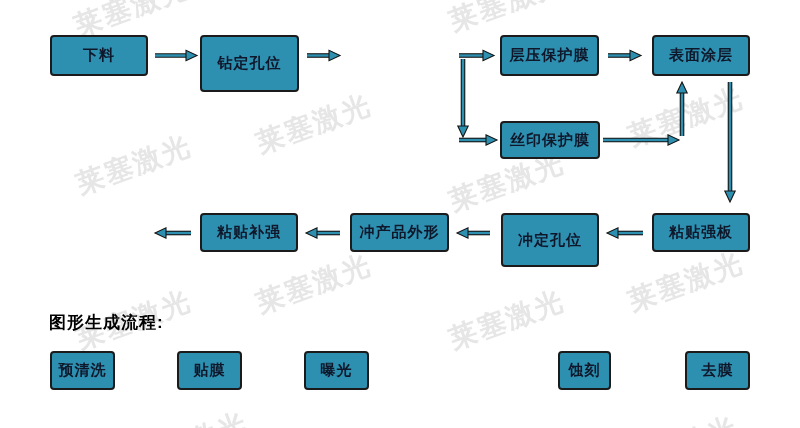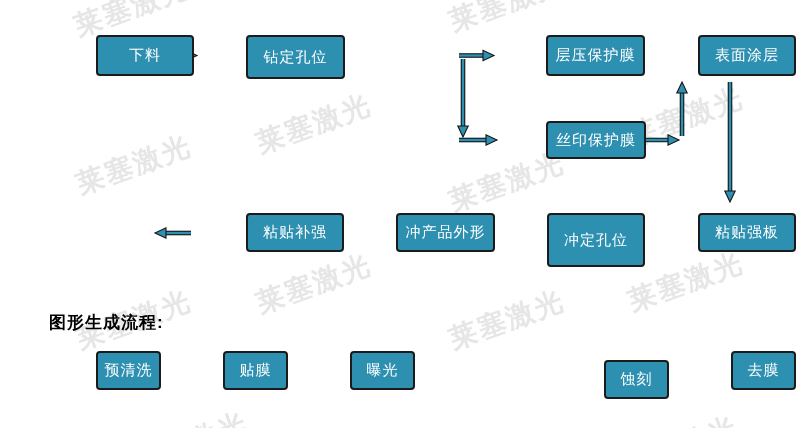--- a/index.html
+++ b/index.html
@@ -11,24 +11,23 @@
   .wm {
     position:absolute; z-index:0;
     font-size:28px; font-weight:bold; letter-spacing:2px;
     white-space:nowrap; transform:rotate(-20deg);
     user-select:none; pointer-events:none;
   }
   #arrow-layer { position:absolute; left:0; top:0; z-index:1; pointer-events:none; }
   .node {
     position:absolute; z-index:2; box-sizing:border-box;
     background:#2e90b1; border:2px solid #1b1b1b; border-radius:4px;
-    color:#ffffff; font-weight:normal; font-size:15px; letter-spacing:1px;
+    color:#0f172a; font-weight:bold; font-size:15px; letter-spacing:1px;
     display:flex; align-items:center; justify-content:center;
     white-space:nowrap;
-    margin-left:46px;
   }
   .section-title {
     position:absolute; z-index:2; left:49px; top:311px;
     color:#000000; font-weight:bold; font-size:17px; letter-spacing:1px;
     white-space:nowrap;
   }
 </style>
 </head>
 <body>
 
@@ -85,32 +84,32 @@
       <polygon points="457,233 468,227.8 468,238.2" fill="#2e90b1" stroke="#141414" stroke-width="1.1"></polygon>
       <line x1="340" y1="233" x2="315" y2="233" stroke="#141414" stroke-width="4.6"></line>
       <line x1="340" y1="233" x2="315" y2="233" stroke="#2e90b1" stroke-width="2.4"></line>
       <polygon points="306,233 317,227.8 317,238.2" fill="#2e90b1" stroke="#141414" stroke-width="1.1"></polygon>
       <line x1="191" y1="233" x2="164" y2="233" stroke="#141414" stroke-width="4.6"></line>
       <line x1="191" y1="233" x2="164" y2="233" stroke="#2e90b1" stroke-width="2.4"></line>
       <polygon points="155,233 166,227.8 166,238.2" fill="#2e90b1" stroke="#141414" stroke-width="1.1"></polygon>
     </svg>
 
   <div class="node" style="left:50px;top:35px;width:98px;height:41px">下料</div>
-  <div class="node" style="left:200px;top:35px;width:99px;height:44px">钻定孔位</div>
+  <div class="node" style="left:200px;top:35px;width:99px;height:57px">钻定孔位</div>
   <div class="node" style="left:500px;top:35px;width:99px;height:41px">层压保护膜</div>
   <div class="node" style="left:652px;top:35px;width:98px;height:41px">表面涂层</div>
 
   <div class="node" style="left:500px;top:121px;width:100px;height:38px">丝印保护膜</div>
 
   <div class="node" style="left:200px;top:213px;width:98px;height:39px">粘贴补强</div>
   <div class="node" style="left:350px;top:213px;width:99px;height:39px">冲产品外形</div>
   <div class="node" style="left:501px;top:213px;width:98px;height:54px">冲定孔位</div>
   <div class="node" style="left:652px;top:213px;width:98px;height:39px">粘贴强板</div>
 
   <div class="section-title">图形生成流程:</div>
 
   <div class="node" style="left:50px;top:351px;width:65px;height:39px">预清洗</div>
   <div class="node" style="left:177px;top:351px;width:65px;height:39px">贴膜</div>
   <div class="node" style="left:304px;top:351px;width:65px;height:39px">曝光</div>
-  <div class="node" style="left:558px;top:360px;width:65px;height:39px">蚀刻</div>
+  <div class="node" style="left:558px;top:351px;width:53px;height:39px">蚀刻</div>
   <div class="node" style="left:685px;top:351px;width:65px;height:39px">去膜</div>
 
 </div>
 
 </body></html>

